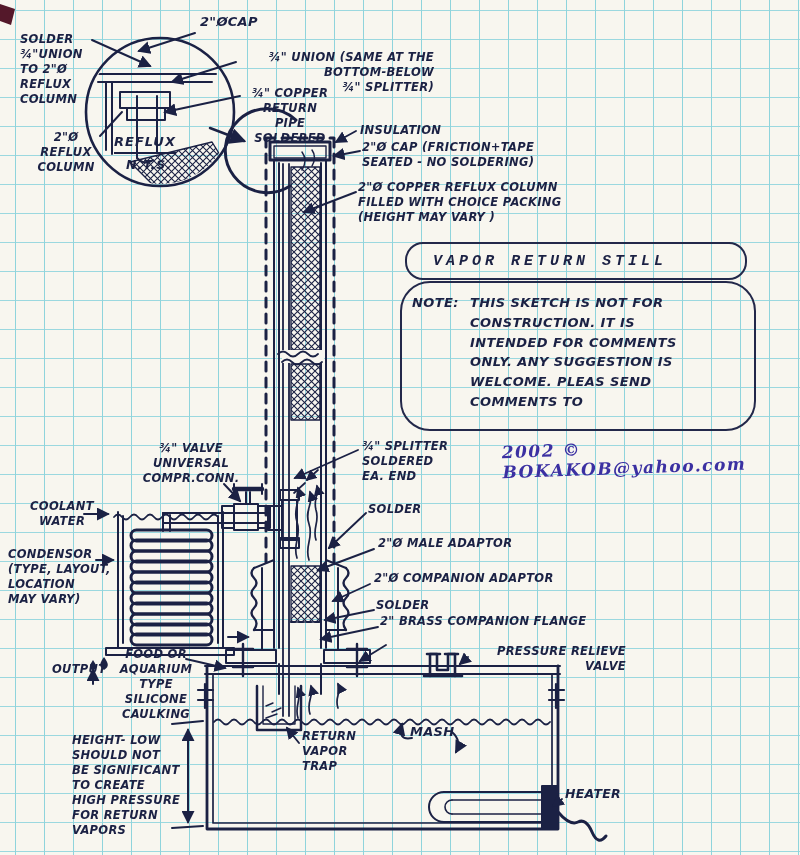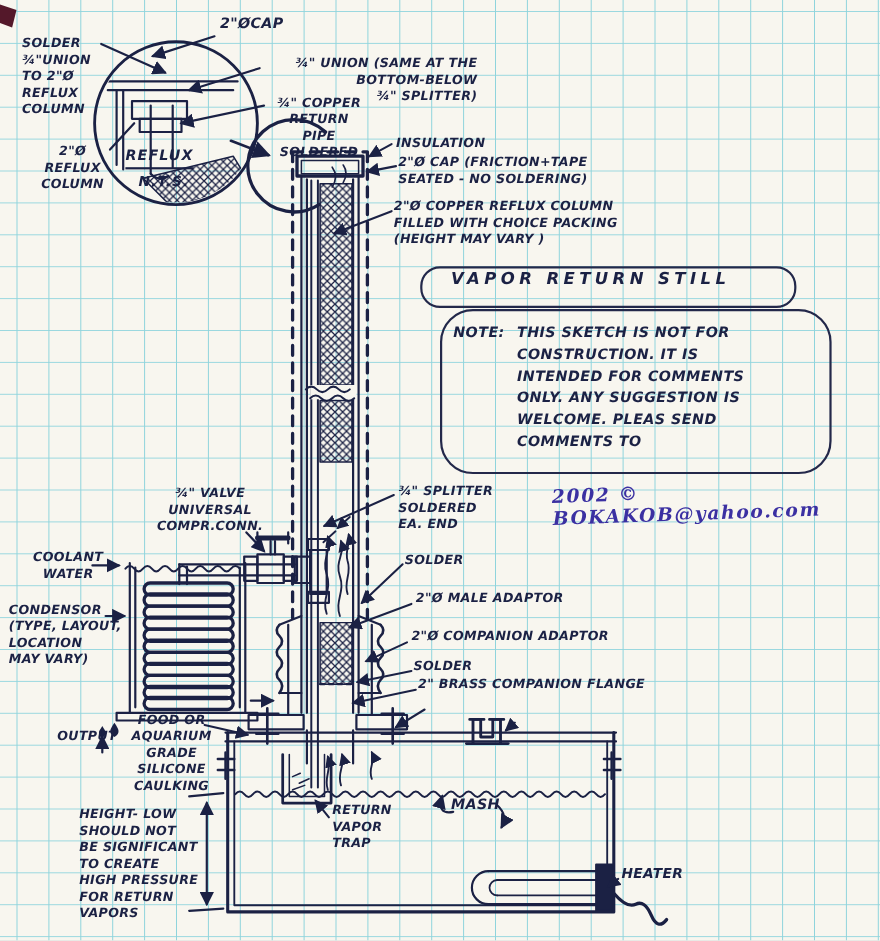--- a/index.html
+++ b/index.html
@@ -15,22 +15,22 @@
   }
   #art{position:absolute;left:0;top:0;}
   .hw{
     position:absolute;color:#1b2144;font-style:italic;font-weight:600;
     font-size:11.5px;line-height:1.3;letter-spacing:.3px;white-space:pre-line;
   }
   .ctr{text-align:center}
   .rgt{text-align:right}
   #detail-cap{border-bottom:2px solid #1b2144;padding-bottom:1px}
   #title-pill{
-    position:absolute;left:382px;top:242px;width:338px;height:34px;
-    border:2.5px solid #23284a;border-radius:18px;display:flex;align-items:flex-start;
+    position:absolute;left:405px;top:242px;width:338px;height:34px;
+    border:2.5px solid #23284a;border-radius:18px;display:flex;align-items:center;font-family:Liberation Mono, monospace;
   }
   #title-pill span{margin-left:26px;font-size:15px;letter-spacing:4px;font-weight:700;
     font-style:italic;color:#1b2144;}
   #note-box{
     position:absolute;left:400px;top:281px;width:352px;height:146px;
     border:2.5px solid #23284a;border-radius:30px;
   }
   .note-text{font-size:13px;line-height:1.52;letter-spacing:.4px}
   #note-email{font-family:"DejaVu Serif",serif;font-style:italic;font-weight:600;
     font-size:16px;letter-spacing:1px}
@@ -272,24 +272,26 @@
 WATER</div>
   <div class="hw" style="left:8px;top:547px">CONDENSOR
 (TYPE, LAYOUT,
 LOCATION
 MAY VARY)</div>
   <div class="hw" style="left:368px;top:502px">SOLDER</div>
   <div class="hw" style="left:378px;top:536px">2"Ø MALE ADAPTOR</div>
   <div class="hw" style="left:374px;top:571px">2"Ø COMPANION ADAPTOR</div>
   <div class="hw" style="left:376px;top:598px">SOLDER</div>
   <div class="hw" style="left:380px;top:614px">2" BRASS COMPANION FLANGE</div>
+  <div class="hw rgt" style="left:466px;top:644px;width:160px">PRESSURE RELIEVE
+VALVE</div>
   <div class="hw" style="left:52px;top:662px">OUTPUT</div>
   <div class="hw ctr" style="left:110px;top:647px;width:92px">FOOD OR
 AQUARIUM
-GRADE
+TYPE
 SILICONE
 CAULKING</div>
   <div class="hw" style="left:72px;top:733px">HEIGHT- LOW
 SHOULD NOT
 BE SIGNIFICANT
 TO CREATE
 HIGH PRESSURE
 FOR RETURN
 VAPORS</div>
   <div class="hw" style="left:302px;top:729px">RETURN

